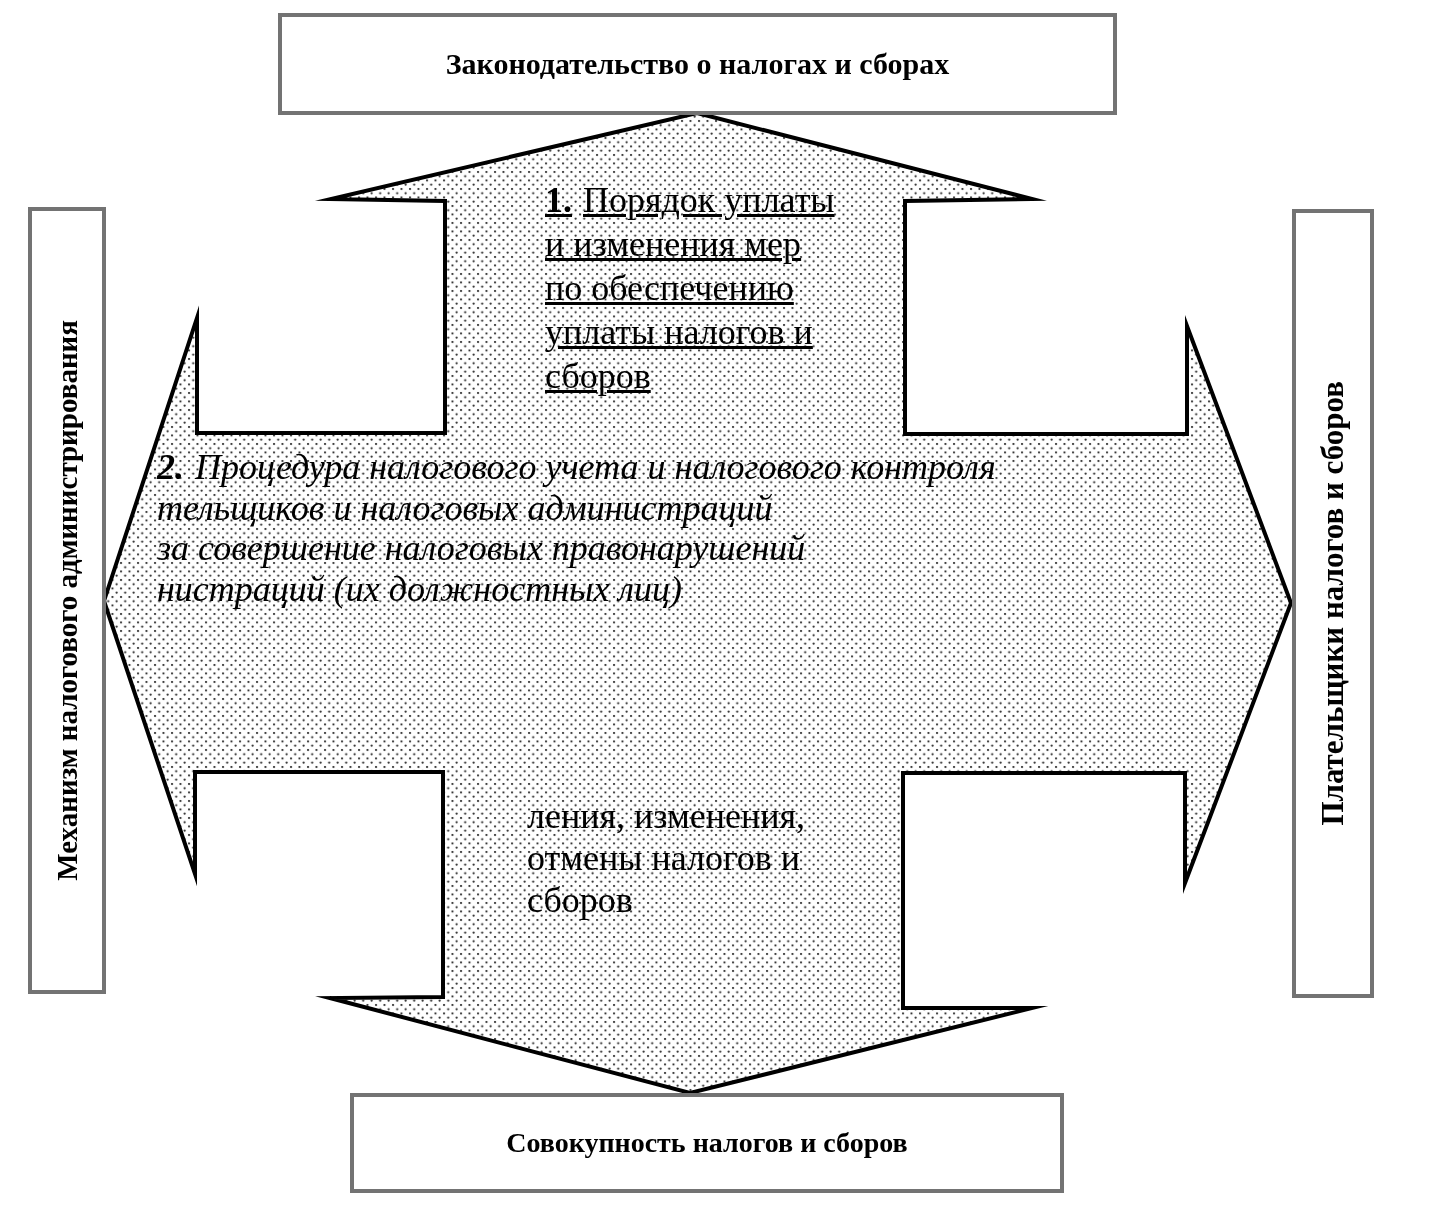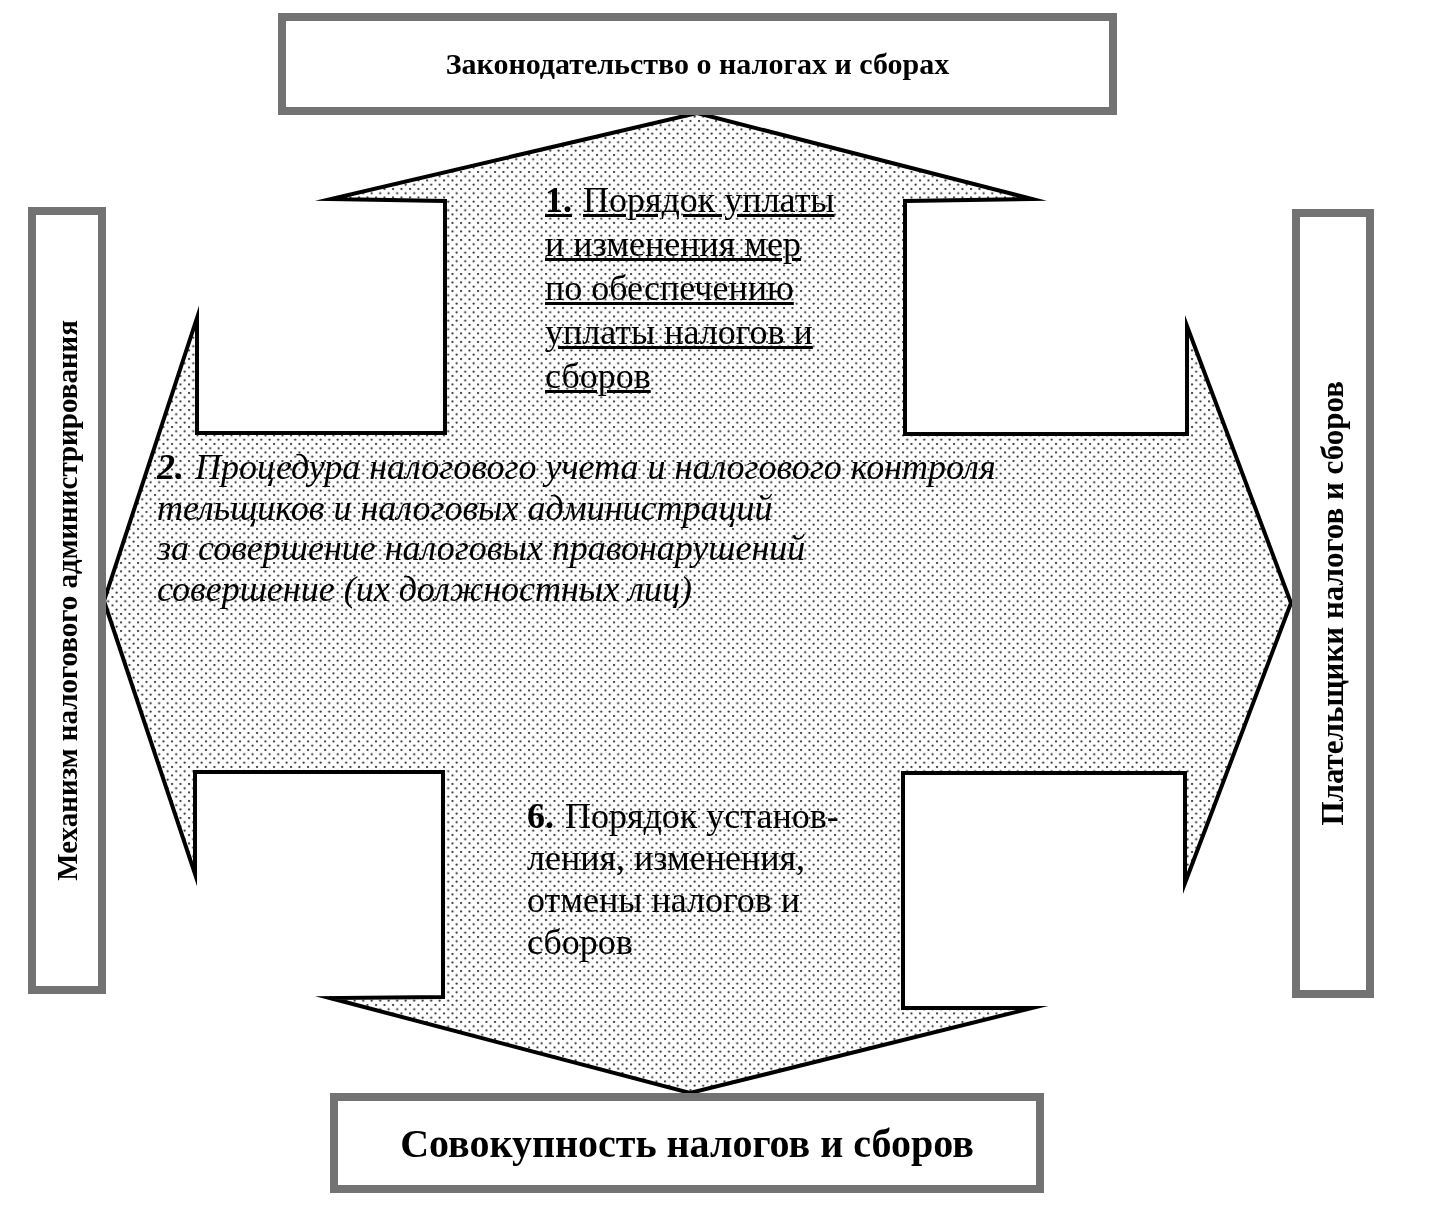--- a/index.html
+++ b/index.html
@@ -2,26 +2,26 @@
 <html><head>
 <meta charset="utf-8">
 <style>
   html,body{margin:0;padding:0;background:#ffffff;}
   .canvas{
     position:relative;width:1442px;height:1215px;background:#ffffff;
     font-family:"Liberation Serif","DejaVu Serif",serif;color:#000;overflow:hidden;
   }
   svg.cross{position:absolute;left:0;top:0;}
   .box{
-    position:absolute;border:8px solid #737373;background:#ffffff;
+    position:absolute;border:4px solid #737373;background:#ffffff;
     display:flex;align-items:center;justify-content:center;
     font-weight:bold;text-align:center;box-sizing:border-box;
   }
   .box-top{left:278px;top:13px;width:839px;height:102px;font-size:30px;}
-  .box-bottom{left:330px;top:1093px;width:714px;height:100px;font-size:40px;}
+  .box-bottom{left:350px;top:1093px;width:714px;height:100px;font-size:28px;}
   .box-left{left:28px;top:207px;width:78px;height:787px;font-size:29px;}
   .box-right{left:1292px;top:209px;width:82px;height:789px;font-size:31px;}
   .vtext{
     writing-mode:vertical-rl;transform:rotate(180deg);
     white-space:nowrap;font-weight:bold;
   }
   .tblock{position:absolute;font-size:36px;color:#000;}
   .tblock .num{font-weight:bold;margin-right:11px;}
   .tblock .line{white-space:nowrap;}
   .item1{left:545px;top:178px;line-height:44px;text-decoration:underline;}
@@ -64,23 +64,22 @@
     <div class="line">и изменения мер</div>
     <div class="line">по обеспечению</div>
     <div class="line">уплаты налогов и</div>
     <div class="line">сборов</div>
   </div>
 
   <div class="tblock mid">
     <div class="line"><b class="num">2.</b><span>Процедура налогового учета и налогового контроля</span></div>
     <div class="line">тельщиков и налоговых администраций</div>
     <div class="line">за совершение налоговых правонарушений</div>
-    <div class="line">совершение (их должностных лиц)</div>
+    <div class="line">нистраций (их должностных лиц)</div>
   </div>
 
   <div class="tblock item6">
-    <div class="line"><b class="num">6.</b><span>Порядок установ-</span></div>
     <div class="line">ления, изменения,</div>
     <div class="line">отмены налогов и</div>
     <div class="line">сборов</div>
   </div>
 
 </div>
 
 </body></html>

